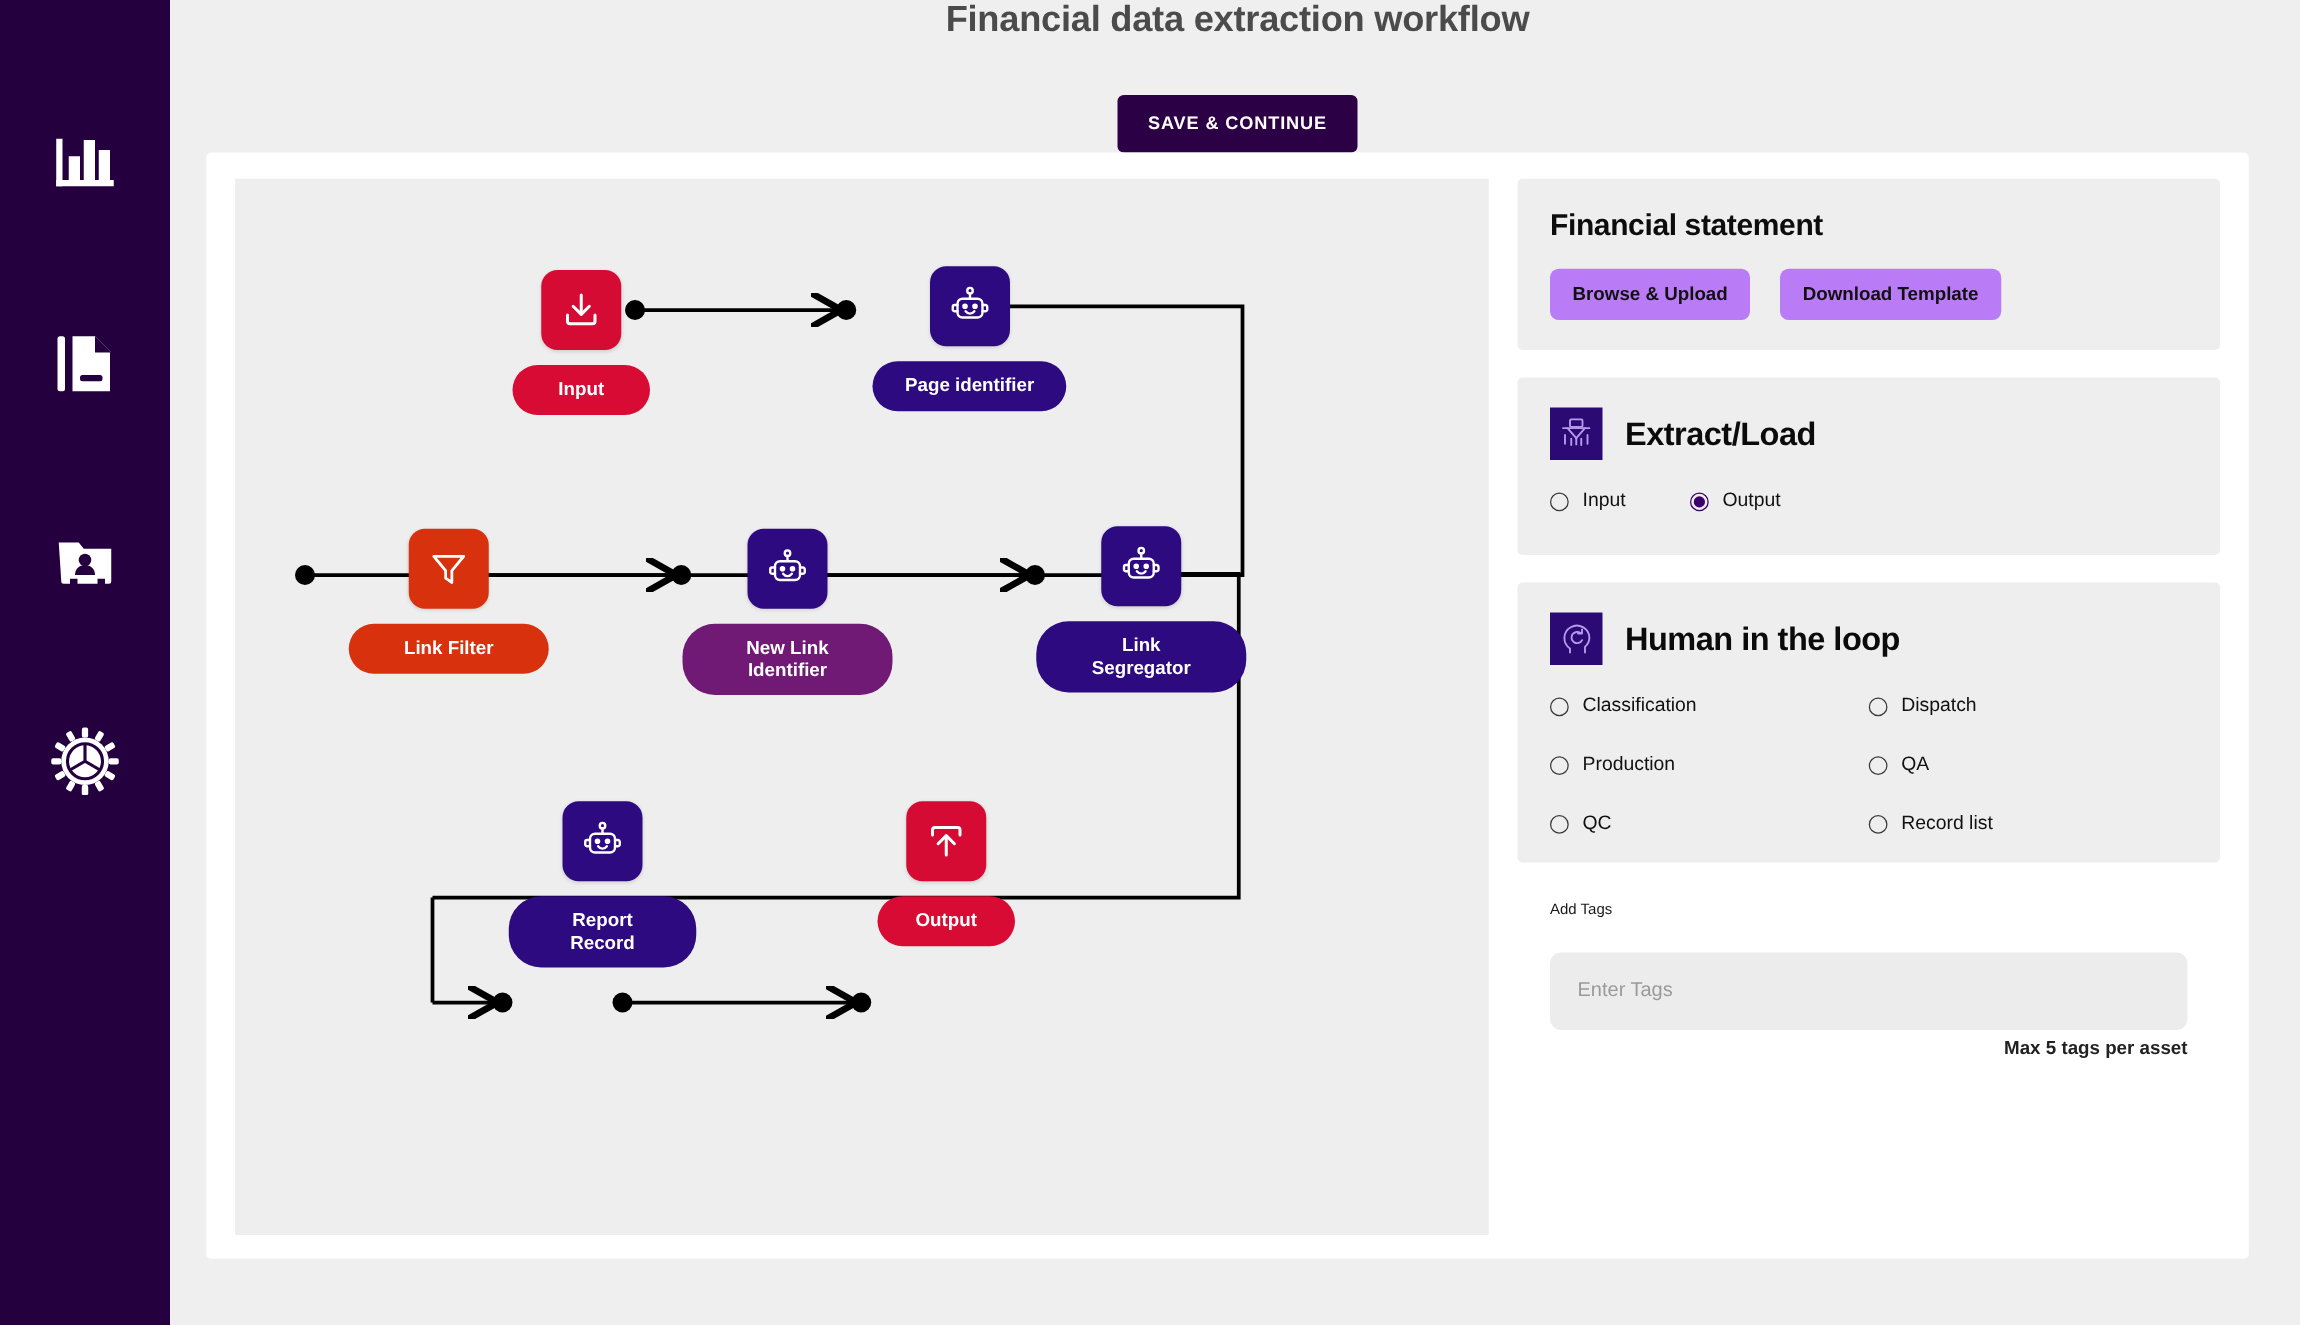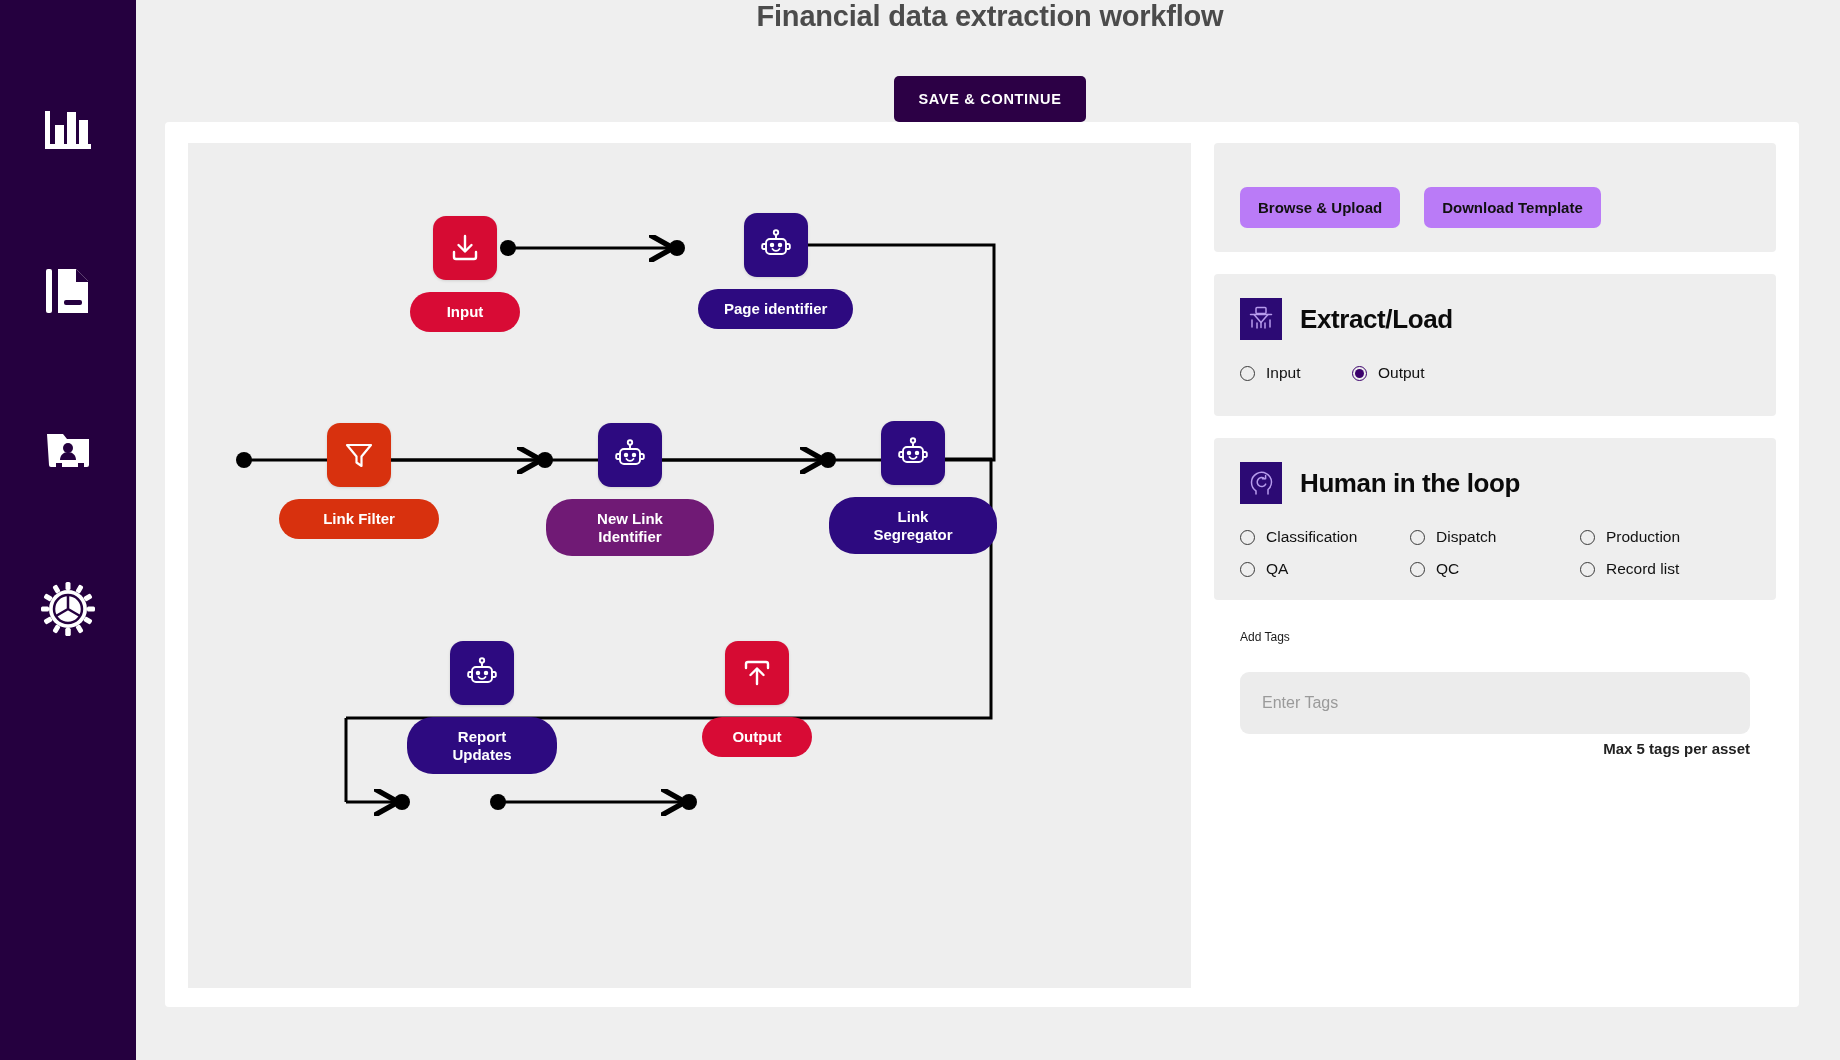--- a/index.html
+++ b/index.html
@@ -102,21 +102,21 @@
   .panel-head { display: flex; align-items: center; gap: 18px; }
   .sq-icon {
     width: 42px; height: 42px; background: #2c0a74;
     display: flex; align-items: center; justify-content: center;
     flex: 0 0 42px;
   }
   .panel-title { font-size: 26px; font-weight: bold; color: #0b0b0b; letter-spacing: -0.4px; }
 
   .radio-grid { display: grid; margin-top: 24px; }
   .radio-grid.two { grid-template-columns: 112px 1fr; gap: 0; }
-  .radio-grid.three { grid-template-columns: 1fr 1fr 1fr; row-gap: 14px; }
+  .radio-grid.three { grid-template-columns: 1fr 1fr; row-gap: 29px; }
   .radio {
     display: flex; align-items: center; gap: 11px;
     font-size: 15.5px; color: #111; cursor: pointer;
     font-weight: normal;
   }
   .dot {
     width: 15px; height: 15px; border-radius: 50%;
     border: 1.6px solid #3a3a3a; background: transparent;
     flex: 0 0 15px; position: relative;
   }
@@ -327,38 +327,39 @@
             <path d="M18 7.7v4"></path>
           <rect x="8" y="12" width="20" height="15" rx="4"></rect>
           <path d="M8 17H5.6a1.4 1.4 0 0 0-1.4 1.4v2.6A1.4 1.4 0 0 0 5.6 22H8"></path>
           <path d="M28 17h2.4a1.4 1.4 0 0 1 1.4 1.4v2.6A1.4 1.4 0 0 1 30.4 22H28"></path>
           <circle cx="14" cy="18" r="1.3" fill="#fff"></circle>
             <circle cx="22" cy="18" r="1.3" fill="#fff"></circle>
           <path d="M14.5 22c1 1.3 2.1 1.9 3.5 1.9s2.5-.6 3.5-1.9"></path>
         </svg>
       </div>
       <div class="node-chip" style="background:#2d0a80; min-width:150px;">Report
-Updates</div>
+Record</div>
     </div>
 
     <div class="node" style="left:514px; top:498px;">
       <div class="node-icon" style="background:#d60b33;">
         <svg width="34" height="34" viewBox="0 0 34 34" fill="none" stroke="#fff" stroke-width="2.4" stroke-linecap="round" stroke-linejoin="round">
           <path d="M17 28V13"></path>
             <path d="M10.5 19L17 12.5 23.5 19"></path>
             <path d="M6 12V8a2 2 0 0 1 2-2h18a2 2 0 0 1 2 2v4"></path>
         </svg>
       </div>
       <div class="node-chip" style="background:#d80b35;">Output</div>
     </div>
   </section>
 
   <aside class="side">
 
     <section class="panel">
+      <div class="panel-h1">Financial statement</div>
       <div class="chip-row">
         <button class="pill">Browse &amp; Upload</button>
         <button class="pill">Download Template</button>
       </div>
     </section>
 
     <section class="panel" style="padding-bottom:34px;">
       <div class="panel-head">
         <span class="sq-icon">
           <svg width="26" height="26" viewBox="0 0 26 26" fill="none" stroke="#b69bec" stroke-width="1.5" stroke-linecap="round" stroke-linejoin="round">

